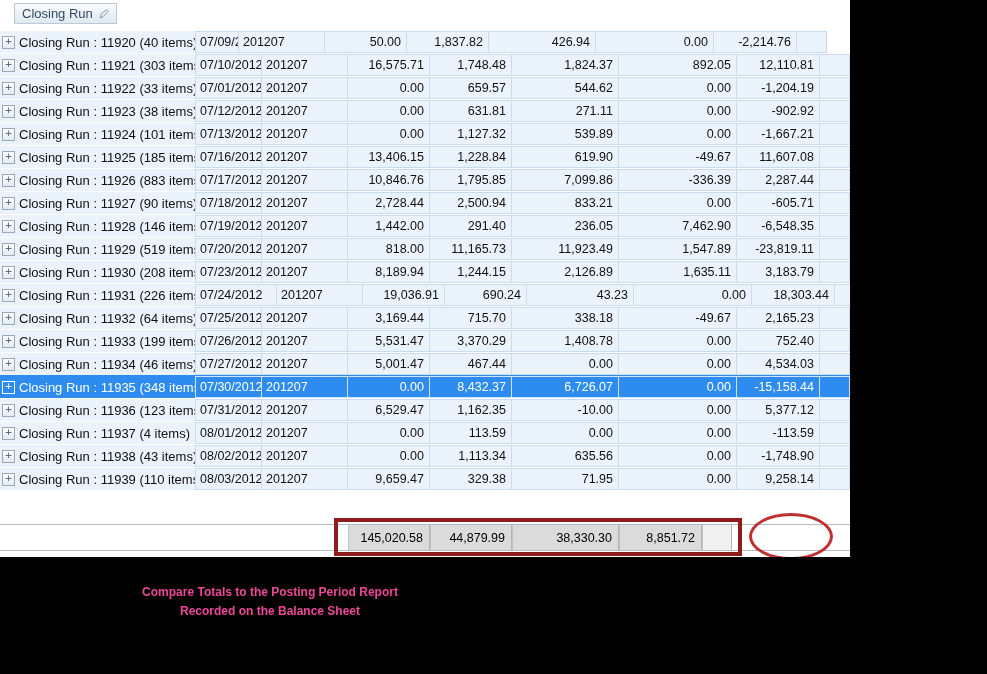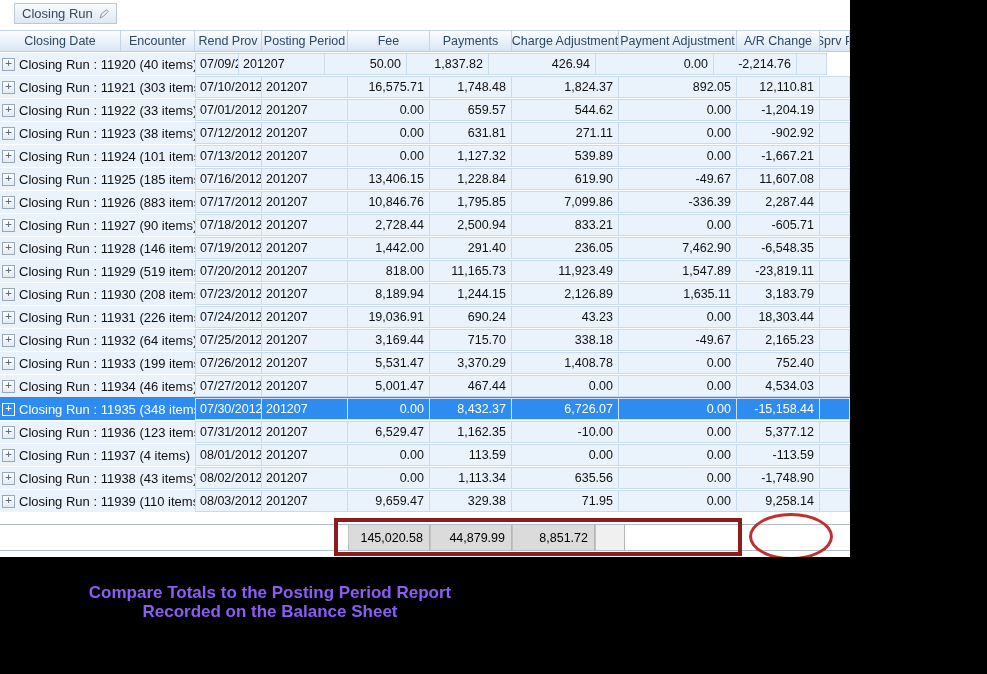--- a/index.html
+++ b/index.html
@@ -56,50 +56,38 @@
   .scell.empty{background:#f0f0f0;justify-content:flex-start;}
 
   
   .red-box{position:absolute;left:334px;top:518px;width:408px;height:38px;box-sizing:border-box;
        border:4px solid #8e1c1c;pointer-events:none;}
   .red-ellipse{position:absolute;left:749px;top:513px;width:84px;height:47px;box-sizing:border-box;
        border:3px solid #c13030;border-radius:50%;pointer-events:none;}
 
   
   .annotation{position:absolute;left:60px;top:583px;width:420px;text-align:center;
-       color:#8b5cf6;font-weight:bold;font-size:17px;line-height:19px;}
+       color:#ec4899;font-weight:bold;font-size:12px;line-height:19px;}
 </style>
 </head>
 <body>
 
 <div id="app">
 
   <div class="tabbar">
     <div class="tab">
       <span>Closing Run</span>
       <span class="pencil">
         <svg width="10" height="10" viewBox="0 0 10 10">
           <path d="M1 9 L2.6 4.6 L7.6 0.8 L9.2 2.4 L4.4 7.4 Z" fill="none" stroke="#8a97a8" stroke-width="1"></path>
         </svg>
       </span>
     </div>
   </div>
 
-  <div class="grid-header">
-      <div class="hcell" style="width: 121px;">Closing Date</div>
-      <div class="hcell" style="width: 74px;">Encounter</div>
-      <div class="hcell" style="width: 67px;">Rend Prov</div>
-      <div class="hcell" style="width: 86px;">Posting Period</div>
-      <div class="hcell" style="width: 82px;">Fee</div>
-      <div class="hcell" style="width: 82px;">Payments</div>
-      <div class="hcell" style="width: 107px;">Charge Adjustment</div>
-      <div class="hcell" style="width: 118px;">Payment Adjustment</div>
-      <div class="hcell" style="width: 83px;">A/R Change</div>
-      <div class="hcell" style="width: 30px;">Sprv P</div>
-    </div>
 
   <div class="grid-body">
       <div class="grid-row">
         <div class="tree-cell" style="width: 195px;">
           <span class="expand">+</span>
           <span class="tree-label">Closing Run : 11920 (40 items)</span>
         </div>
         <div class="cell first" style="width: 44px;">07/09/2012</div>
         <div class="cell" style="width: 86px;">201207</div>
         <div class="cell num" style="width: 82px;">50.00</div>
@@ -247,21 +235,21 @@
         <div class="cell num" style="width: 107px;">2,126.89</div>
         <div class="cell num" style="width: 118px;">1,635.11</div>
         <div class="cell num" style="width: 83px;">3,183.79</div>
         <div class="cell" style="width: 30px;"></div>
       </div>
       <div class="grid-row">
         <div class="tree-cell" style="width: 195px;">
           <span class="expand">+</span>
           <span class="tree-label">Closing Run : 11931 (226 items)</span>
         </div>
-        <div class="cell first" style="width: 67px;">07/24/2012</div>
+        <div class="cell first" style="width: 82px;">07/24/2012</div>
         <div class="cell" style="width: 86px;">201207</div>
         <div class="cell num" style="width: 82px;">19,036.91</div>
         <div class="cell num" style="width: 82px;">690.24</div>
         <div class="cell num" style="width: 107px;">43.23</div>
         <div class="cell num" style="width: 118px;">0.00</div>
         <div class="cell num" style="width: 83px;">18,303.44</div>
         <div class="cell" style="width: 30px;"></div>
       </div>
       <div class="grid-row">
         <div class="tree-cell" style="width: 195px;">
@@ -374,20 +362,21 @@
         <div class="cell num" style="width: 118px;">0.00</div>
         <div class="cell num" style="width: 83px;">9,258.14</div>
         <div class="cell" style="width: 30px;"></div>
       </div>
     </div>
 
   <div class="summary">
     <div class="sspacer"></div>
     <div class="scell" style="width:82px">145,020.58</div>
     <div class="scell" style="width:82px">44,879.99</div>
+    <div class="scell" style="width:107px">38,330.30</div>
     <div class="scell" style="width:83px">8,851.72</div>
     <div class="scell empty" style="width:30px"></div>
   </div>
 
   <div class="red-box"></div>
   <div class="red-ellipse"></div>
 </div>
 
 <div class="annotation">
   <div>Compare Totals to the Posting Period Report</div>

